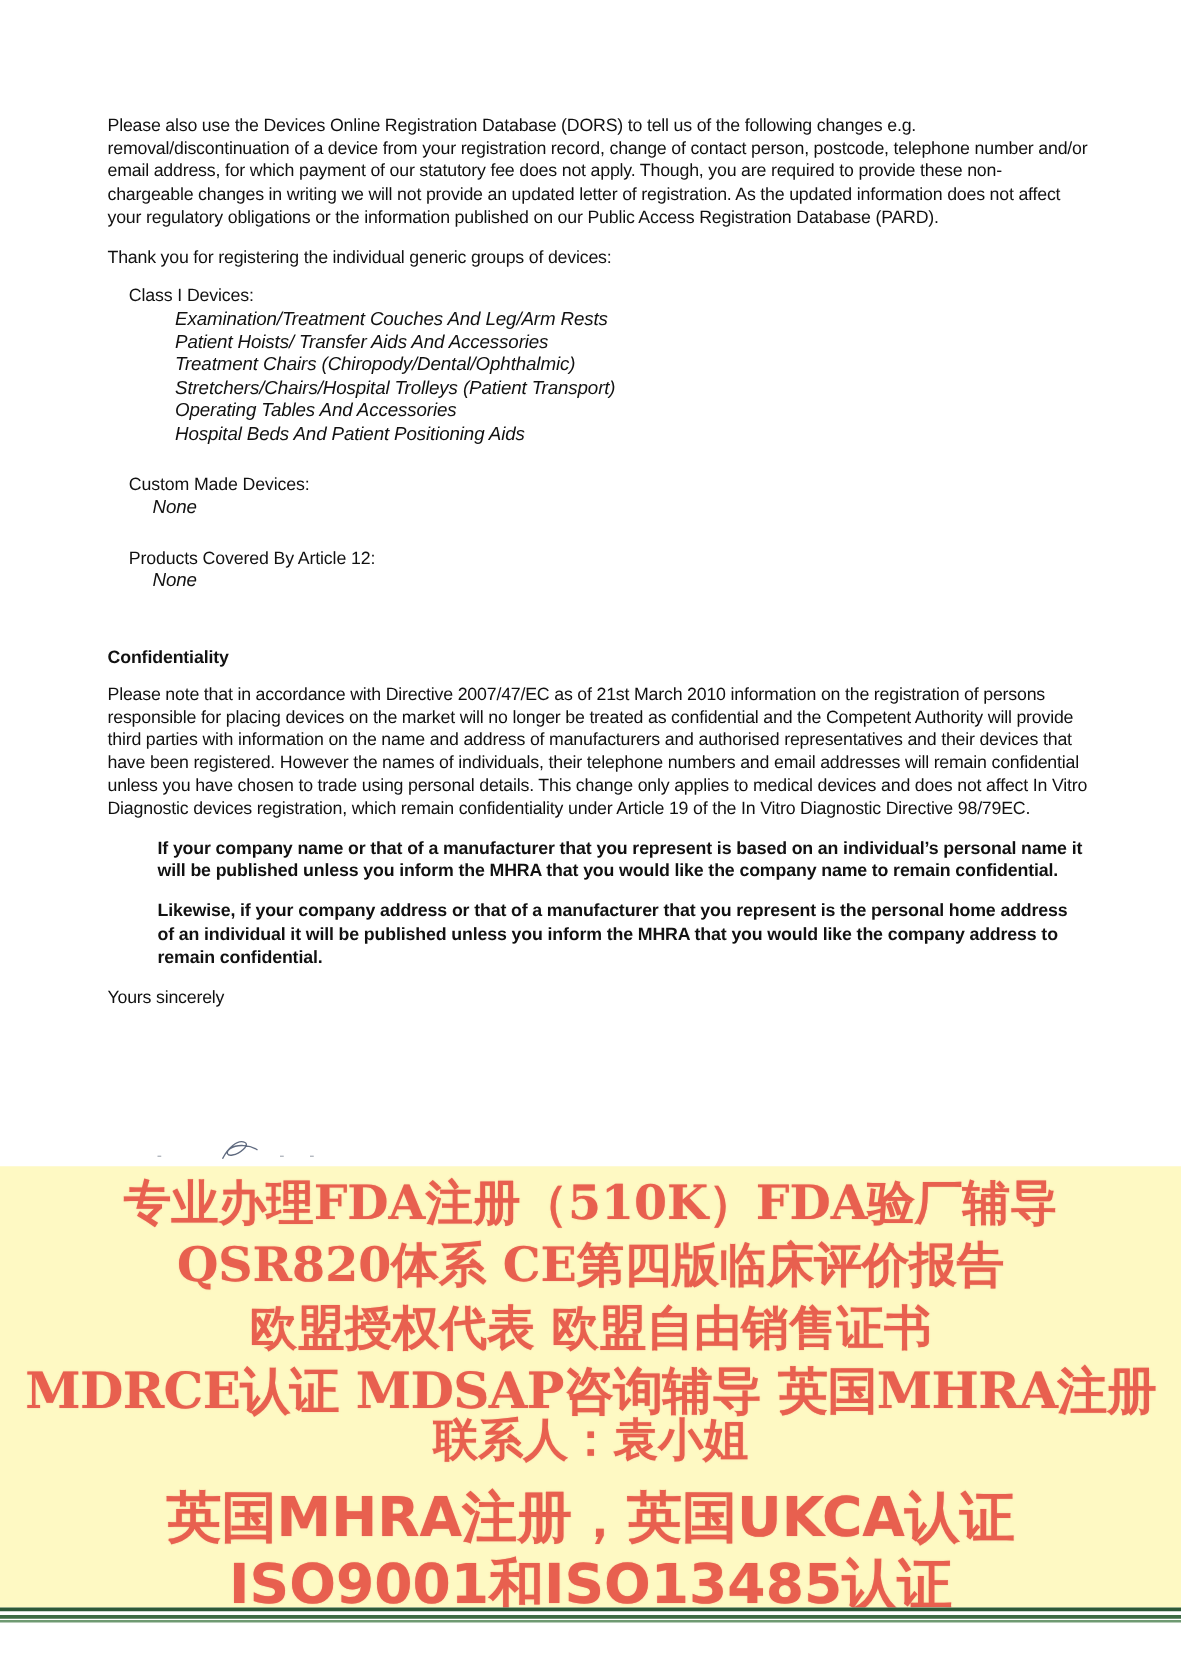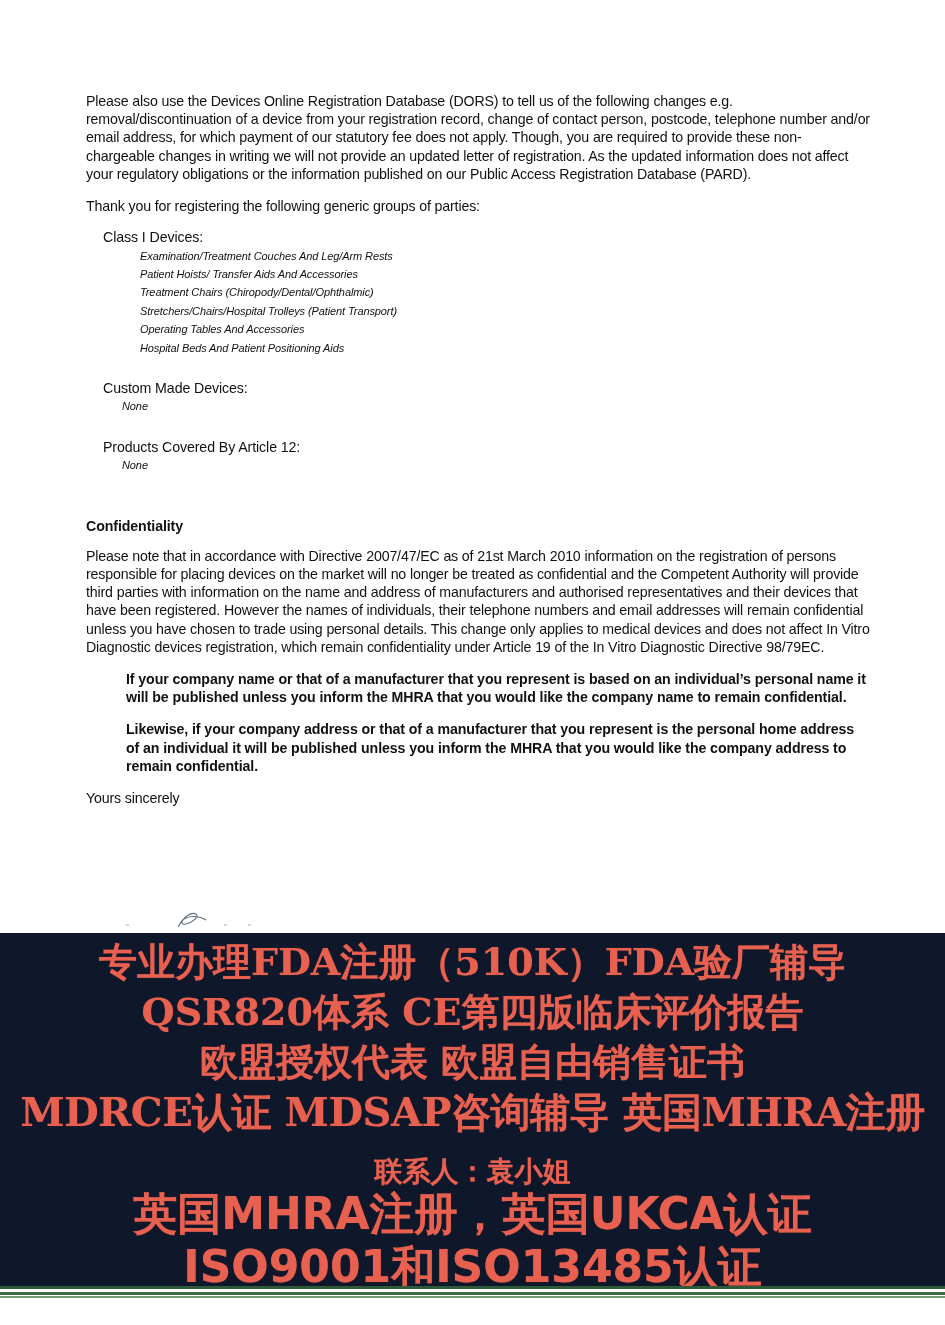--- a/index.html
+++ b/index.html
@@ -62,21 +62,21 @@
   .dev-heading {
     font-size: 14.2px;
     line-height: 18.4px;
     margin-left: 17px;
     letter-spacing: -0.1px;
     color: #111111;
   }
 
   .dev-item {
     font-style: italic;
-    font-size: 11px;
+    font-size: 15px;
     line-height: 18.4px;
     margin-left: 54px;
     letter-spacing: -0.1px;
     color: #111111;
   }
 
   .dev-item.shallow { margin-left: 36px; }
 
   .section-title {
     font-size: 14.2px;
@@ -97,42 +97,42 @@
     pointer-events: none;
   }
 
   
   .overlay {
     position: absolute;
     left: 0;
     top: 933px;
     width: 945px;
     height: 355px;
-    background: #0f172a;
+    background: #fef9c3;
     overflow: hidden;
   }
 
   .ov-line {
     position: absolute;
     width: 100%;
     text-align: center;
     color: #e8604f;
     font-weight: bold;
     white-space: nowrap;
     text-shadow: 0 0 1px rgba(232,96,79,0.55);
   }
 
   .ov-serif { font-family: "DejaVu Serif", "Liberation Serif", serif; }
   .ov-sans  { font-family: "DejaVu Sans", "Liberation Sans", sans-serif; }
 
   .ov1 { top: 4px;   font-size: 38px; letter-spacing: 0px; }
   .ov2 { top: 54px;  font-size: 38px; }
   .ov3 { top: 104px; font-size: 38px; }
   .ov4 { top: 152px; font-size: 40px; letter-spacing: -0.5px; }
-  .ov5 { top: 220px; font-size: 28px; }
+  .ov5 { top: 195px; font-size: 36px; }
   .ov6 { top: 252px; font-size: 44px; letter-spacing: 0px; }
   .ov7 { top: 305px; font-size: 44px; letter-spacing: 0px; }
 
   
   .rule-band {
     position: absolute;
     left: 0;
     top: 1286px;
     width: 945px;
     height: 13px;
@@ -159,21 +159,21 @@
 </style>
 </head>
 <body>
 
 <div class="page">
 
   <div class="letter">
 
     <p class="para">Please also use the Devices Online Registration Database (DORS) to tell us of the following changes e.g. removal/discontinuation of a device from your registration record, change of contact person, postcode, telephone number and/or email address, for which payment of our statutory fee does not apply.  Though, you are required to provide these non-chargeable changes in writing we will not provide an updated letter of registration.  As the updated information does not affect your regulatory obligations or the information published on our Public Access Registration Database (PARD).</p>
 
-    <p class="para tight">Thank you for registering the following generic groups of parties:</p>
+    <p class="para tight">Thank you for registering the individual generic groups of devices:</p>
 
     <div class="devices">
 
       <div class="dev-group">
         <div class="dev-heading">Class I Devices:</div>
         <div class="dev-item">Examination/Treatment Couches And Leg/Arm Rests</div>
         <div class="dev-item">Patient Hoists/ Transfer Aids And Accessories</div>
         <div class="dev-item">Treatment Chairs (Chiropody/Dental/Ophthalmic)</div>
         <div class="dev-item">Stretchers/Chairs/Hospital Trolleys (Patient Transport)</div>
         <div class="dev-item">Operating Tables And Accessories</div>

